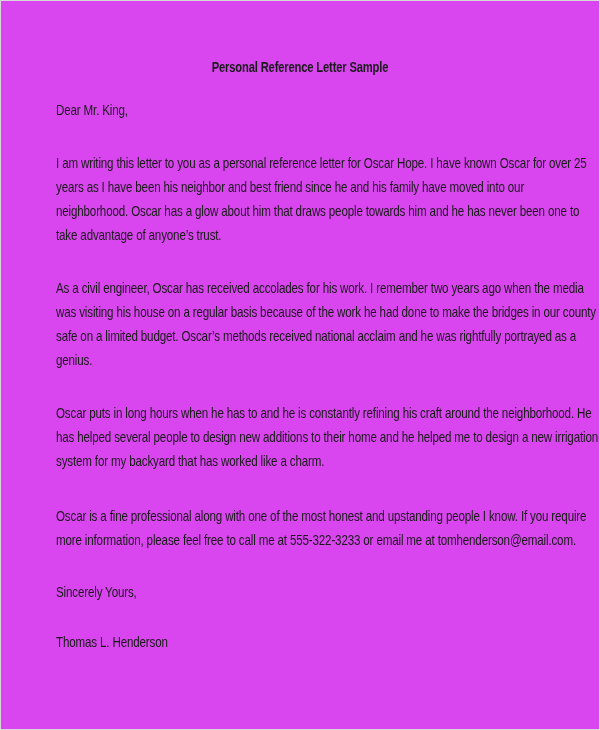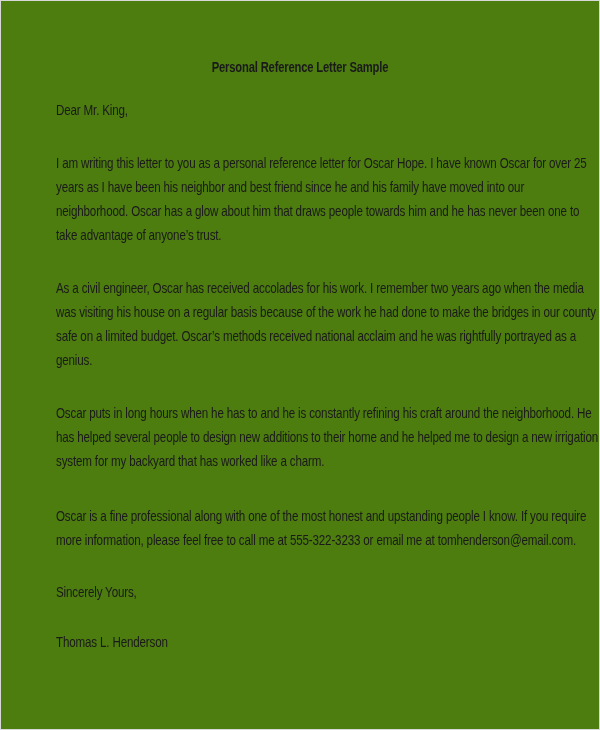--- a/index.html
+++ b/index.html
@@ -1,21 +1,21 @@
 <!DOCTYPE html>
 <html><head>
   <meta charset="utf-8">
   <style>
     html, body { margin: 0; padding: 0; background: #ffffff; }
     body { width: 600px; height: 730px; overflow: hidden; }
     .page {
       position: relative;
       width: 598px; height: 728px;
       border: 1px solid #d8d8d8;
-      background: #4d7c0f;
+      background: #d946ef;
       font-family: "Liberation Sans", sans-serif;
       color: #1a1a1a;
     }
     .title {
       position: absolute; left: 0; right: 0; top: 58px;
       text-align: center;
       font-size: 14px; font-weight: bold;
       transform: scaleX(0.8); transform-origin: center;
       letter-spacing: -0.2px;
     }

